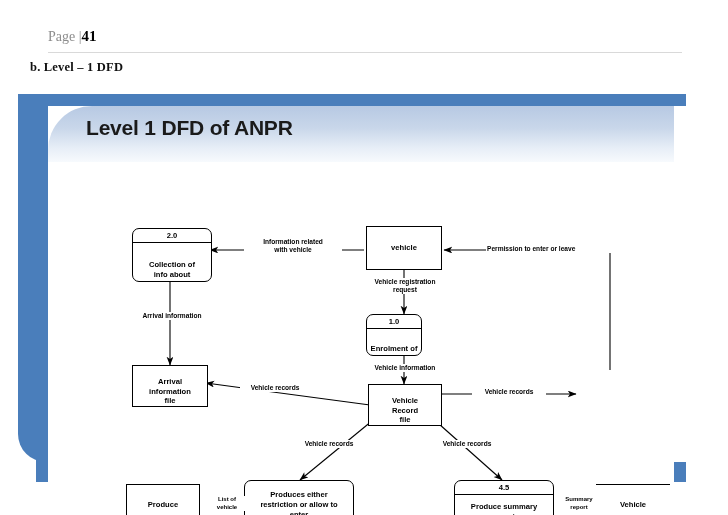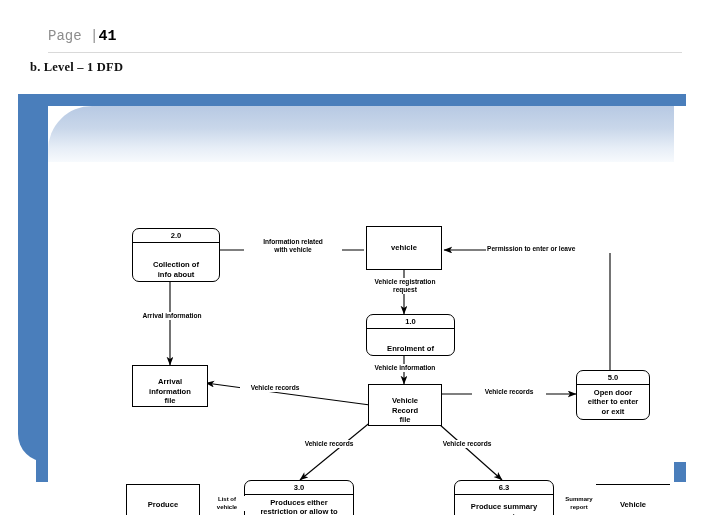--- a/index.html
+++ b/index.html
@@ -32,21 +32,21 @@
     justify-content: space-between;
   }
   #header-title {
     font-family: "Liberation Serif", serif;
     font-size: 14.5px;
     letter-spacing: 2.1px;
     color: #8d8d8d;
     white-space: nowrap;
   }
   #header-page {
-    font-family: Liberation Mono, monospace;
+    font-family: Liberation Serif, serif;
     font-size: 14px;
     color: #8d8d8d;
     white-space: nowrap;
     padding-right: 2px;
   }
   #header-page .pg-num {
     font-weight: bold;
     color: #000000;
     font-size: 15px;
   }
@@ -230,20 +230,21 @@
 
 <div id="slide">
 
   <div class="bar" id="bar-top"></div>
   <div class="bar" id="bar-left"></div>
   <div id="bar-right"></div>
   <div id="bar-right-mask"></div>
   <div class="bar" id="bar-bottom"></div>
 
   <div id="title-band"></div>
+  <div id="slide-title">Level 1 DFD of ANPR</div>
 
   <div id="dfd-canvas">
 
     <svg id="dfd-svg" width="626" height="320" viewBox="0 0 626 320">
       <defs>
         <marker id="ah" markerWidth="9" markerHeight="9" refX="7.5" refY="3.1" orient="auto" markerUnits="strokeWidth">
           <path d="M0,0 L8,3.1 L0,6.2 L2,3.1 z" fill="#000000"></path>
         </marker>
       </defs>
 
@@ -264,69 +265,62 @@
 
       <line x1="330" y1="254" x2="252" y2="318" stroke="#000" stroke-width="1.1" marker-end="url(#ah)"></line>
 
       <line x1="382" y1="254" x2="454" y2="318" stroke="#000" stroke-width="1.1" marker-end="url(#ah)"></line>
 
       <line x1="208" y1="344" x2="152" y2="344" stroke="#000" stroke-width="1.1" marker-end="url(#ah)"></line>
 
       <line x1="506" y1="344" x2="548" y2="344" stroke="#000" stroke-width="1.1" marker-end="url(#ah)"></line>
     </svg>
 
-    <div class="node process" id="p2" style="left:84px; top:66px; width:88px; height:54px;">
+    <div class="node process" id="p2" style="left:84px; top:66px; width:80px; height:54px;">
       <div class="pnum">2.0</div>
       <div class="plabel" style="white-space:pre-line;margin-top:16px;">Collection of
 info about
 vehicle</div>
     </div>
 
     <div class="node entity" id="e-vehicle" style="left:318px; top:64px; width:76px; height:44px;">
       <div>vehicle</div>
     </div>
 
-    <div class="node process" id="p1" style="left:318px; top:152px; width:89px; height:42px;">
+    <div class="node process" id="p1" style="left:318px; top:152px; width:56px; height:42px;">
       <div class="pnum">1.0</div>
       <div class="plabel" style="white-space:pre-line;margin-top:14px;">Enrolment of
 Vehicle</div>
     </div>
 
     <div class="node datastore" id="ds-arrival" style="left:84px; top:203px; width:76px; height:42px;">
       <div style="white-space:pre-line;">Arrival
 information
 file</div>
     </div>
 
     <div class="node datastore" id="ds-record" style="left:320px; top:222px; width:74px; height:42px;">
       <div style="white-space:pre-line;">Vehicle
 Record
 file</div>
     </div>
 
-    <div class="node process" id="p5" style="left:528px; top:208px; width:74px; height:50px;">
-      <div class="pnum">5.0</div>
-      <div class="plabel" style="white-space:pre-line;">Open door
-either to enter
-or exit</div>
-    </div>
 
     <div class="node process" id="p3" style="left:196px; top:318px; width:110px; height:50px;">
-      <div class="pnum">3.0</div>
       <div class="plabel" style="white-space:pre-line;">Produces either
 restriction or allow to
 enter</div>
     </div>
 
     <div class="node entity" id="e-computer" style="left:78px; top:322px; width:74px; height:42px;">
       <div>Produce</div>
     </div>
 
     <div class="node process" id="p4" style="left:406px; top:318px; width:100px; height:50px;">
-      <div class="pnum">6.3</div>
+      <div class="pnum">4.5</div>
       <div class="plabel" style="white-space:pre-line;">Produce summary
 report</div>
     </div>
 
     <div class="node datastore-open" id="e-database" style="left:548px; top:322px; width:74px; height:42px;">
       <div>Vehicle</div>
     </div>
 
     <div class="flow-label" style="left:196px; top:76px; width:96px;">Information related
 with vehicle</div>

